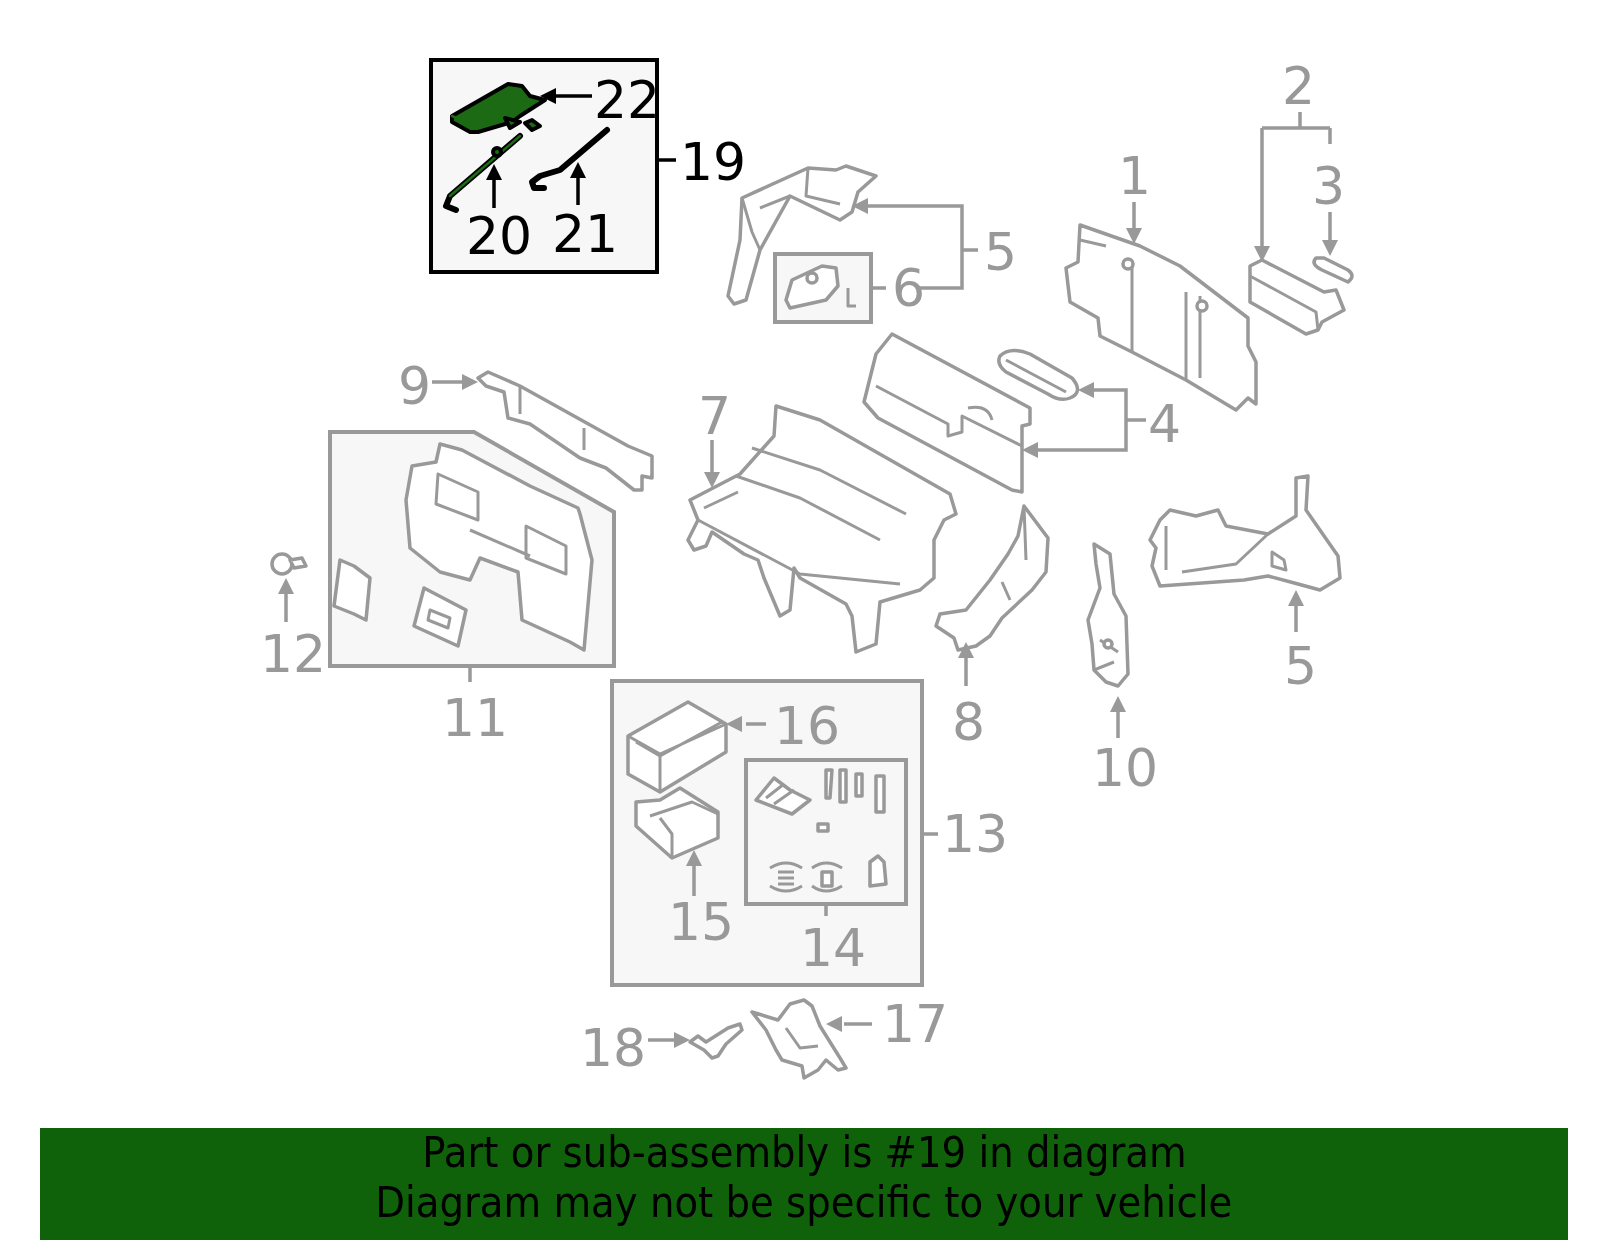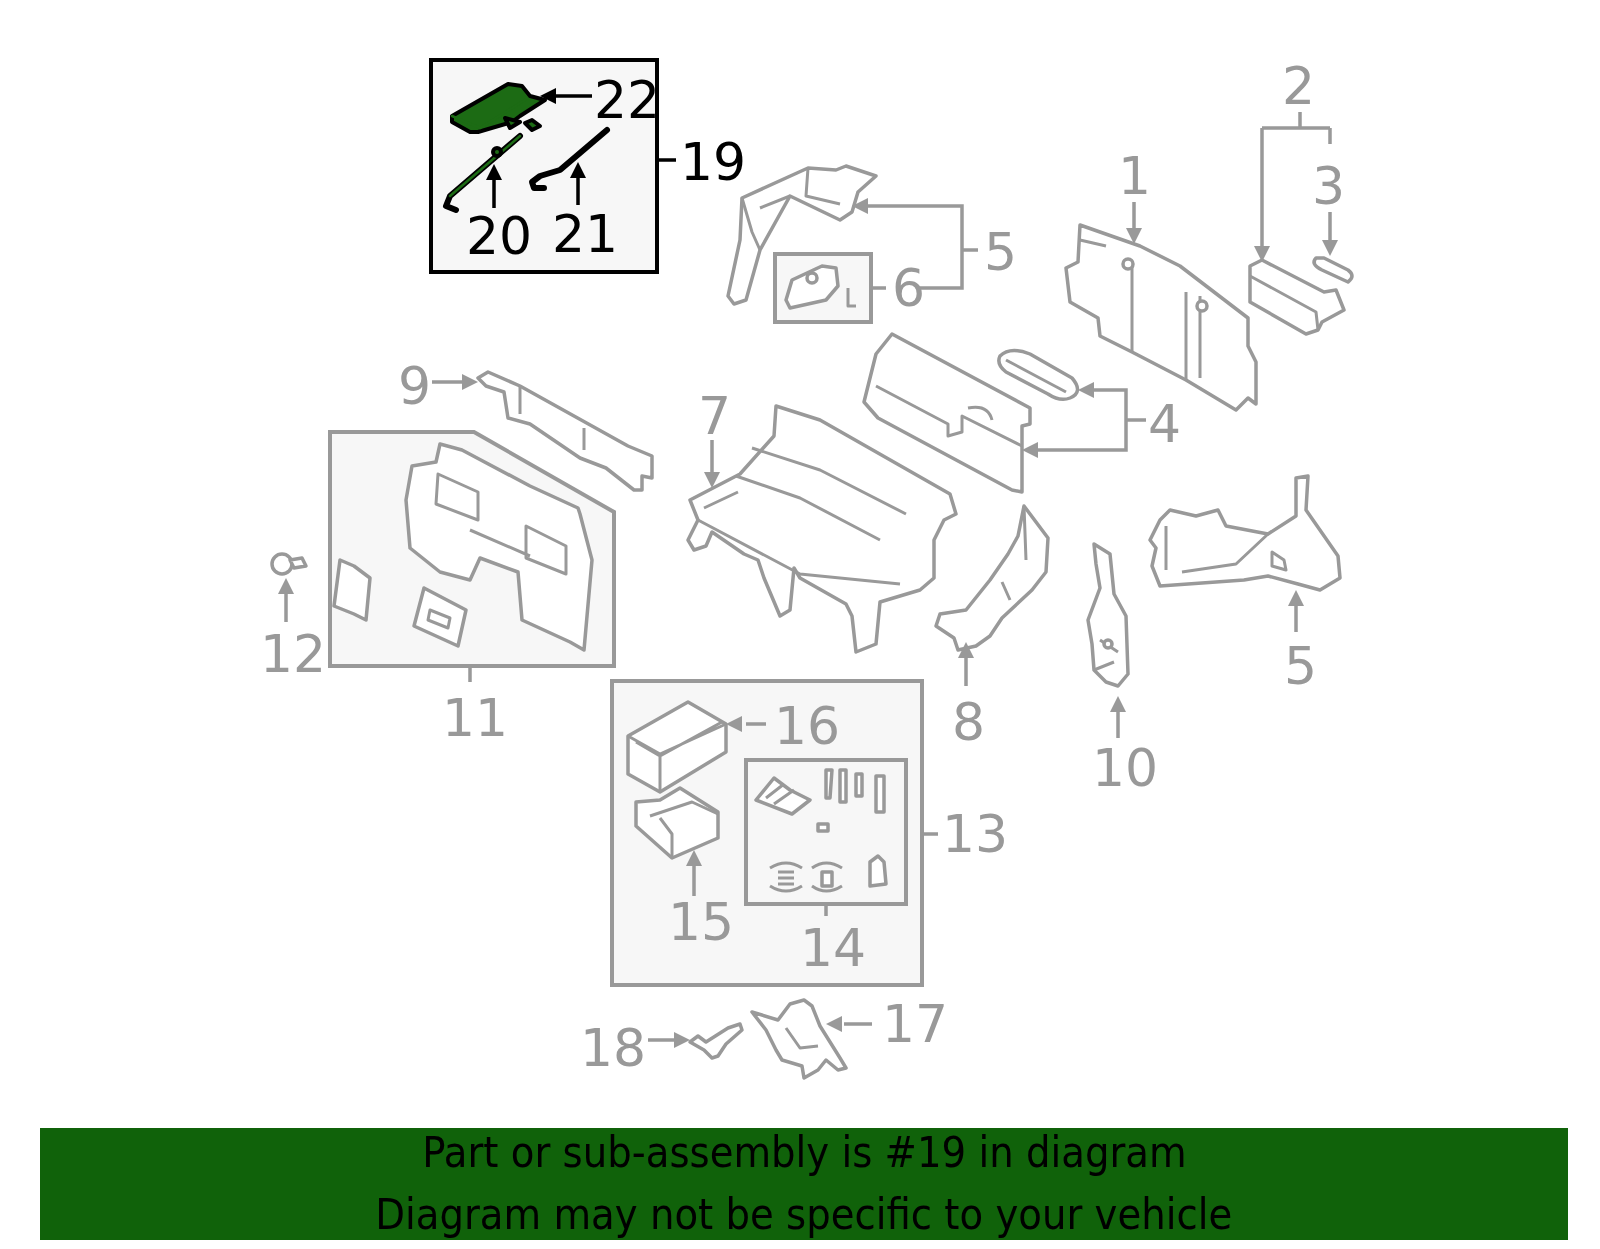--- a/index.html
+++ b/index.html
@@ -15,21 +15,21 @@
   .lead-hl { fill:none; stroke:#000000; stroke-width:3.5; }
   .arrow-hl { fill:#000000; }
   .group-box { fill:#f7f7f7; stroke:#999999; stroke-width:4; }
   .group-box-hl { fill:#f7f7f7; stroke:#000000; stroke-width:4; }
   .hl-part { fill:#1c6b14; stroke:#000000; stroke-width:4; stroke-linejoin:round; }
   .hl-line { fill:none; stroke:#000000; stroke-width:6; stroke-linecap:round; stroke-linejoin:round; }
   .hl-line-in { fill:none; stroke:#1c6b14; stroke-width:2.5; stroke-linecap:round; }
 
   #banner { position:absolute; left:40px; top:1128px; width:1528px; height:112px;
             background:#10620a; display:flex; flex-direction:column;
-            align-items:center; justify-content:space-between; }
+            align-items:center; justify-content:flex-start; }
   #banner .line { font-family:"DejaVu Sans", sans-serif; font-size:42px; line-height:50px;
                   color:#000000; white-space:nowrap; transform:scaleX(0.92); }
 </style>
 </head>
 <body>
 
 <svg id="diagram" viewBox="0 0 1600 1249" xmlns="http://www.w3.org/2000/svg">
 
   <g>
     <rect class="group-box-hl" x="431" y="60" width="226" height="212"></rect>

